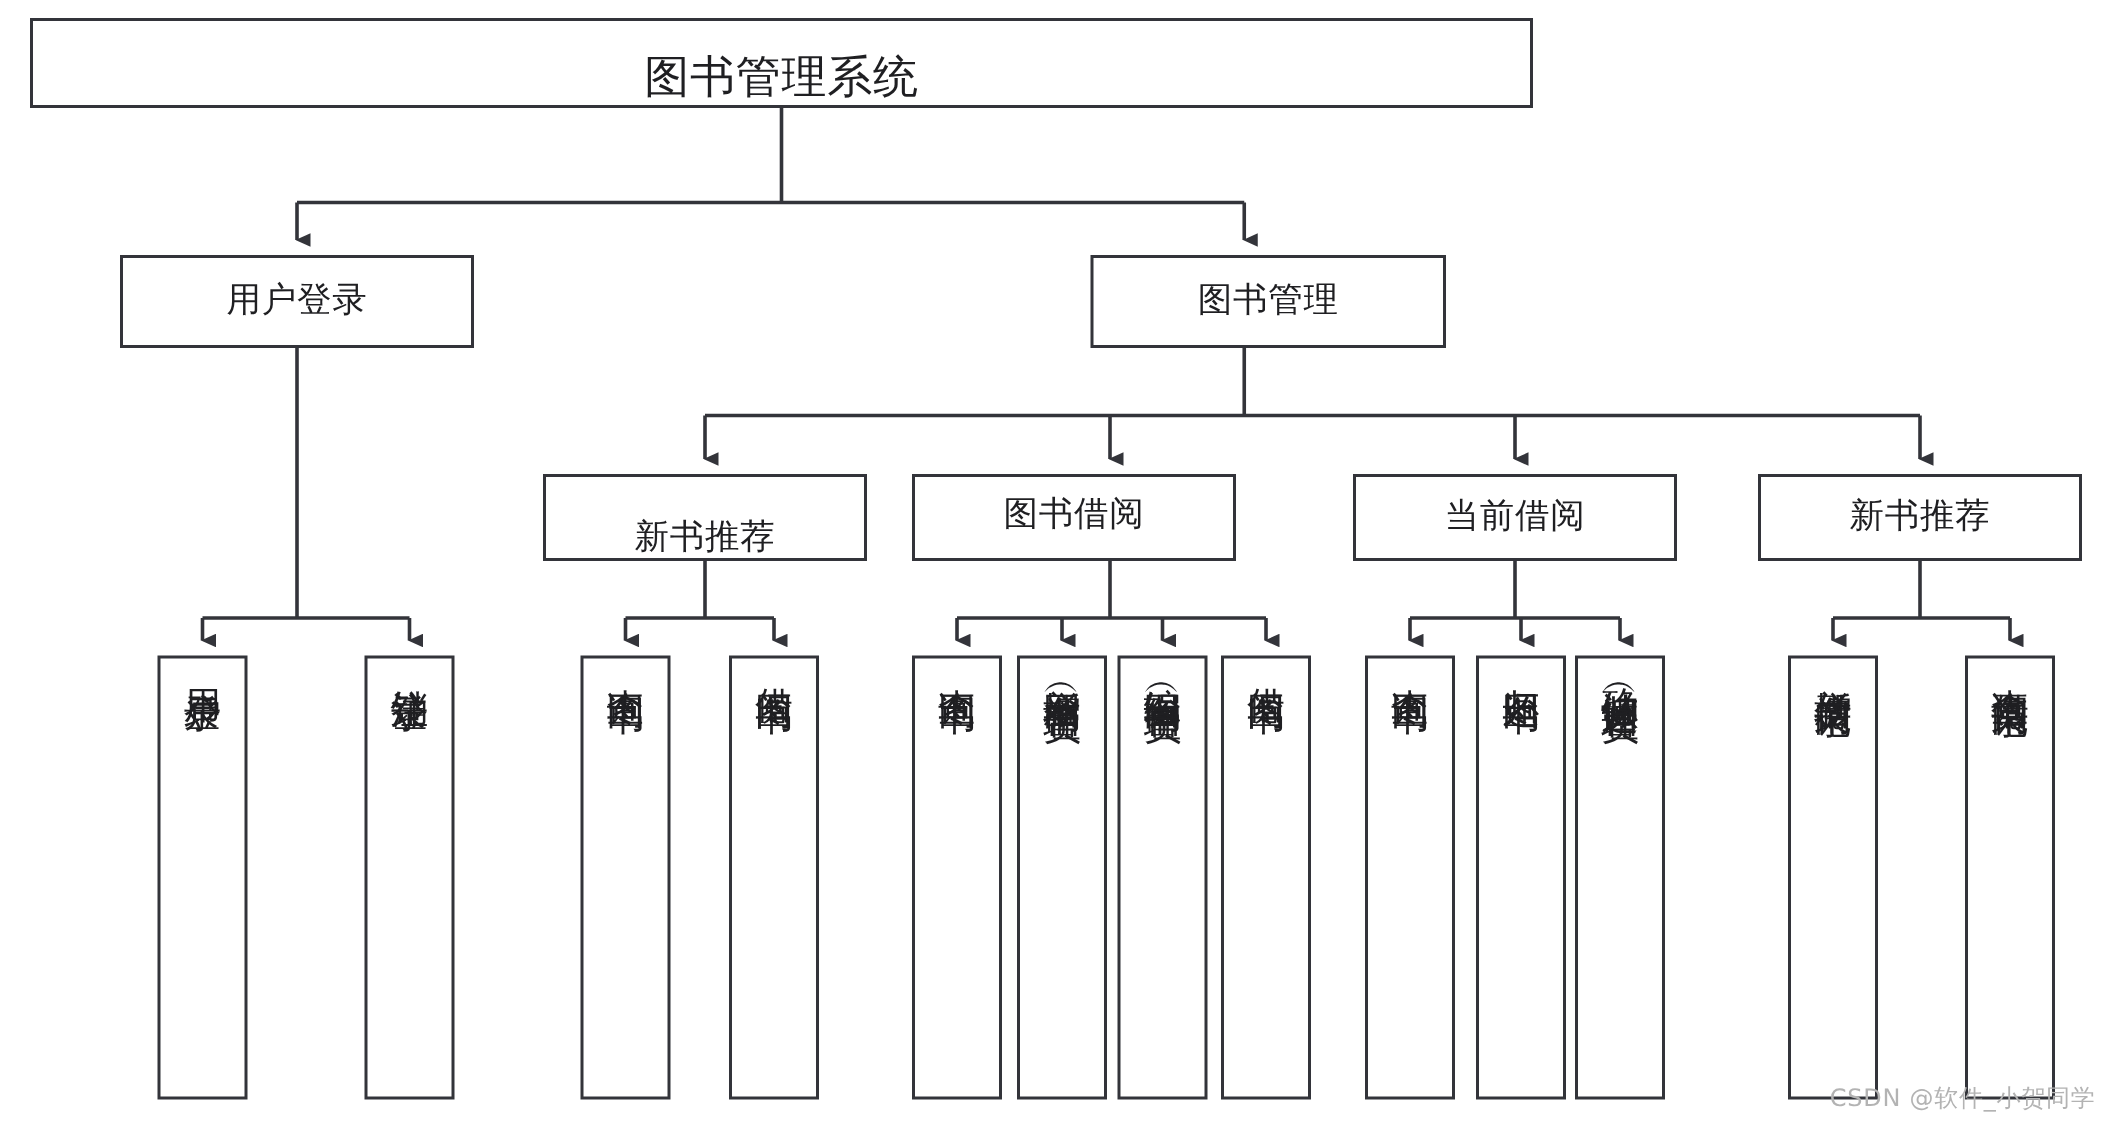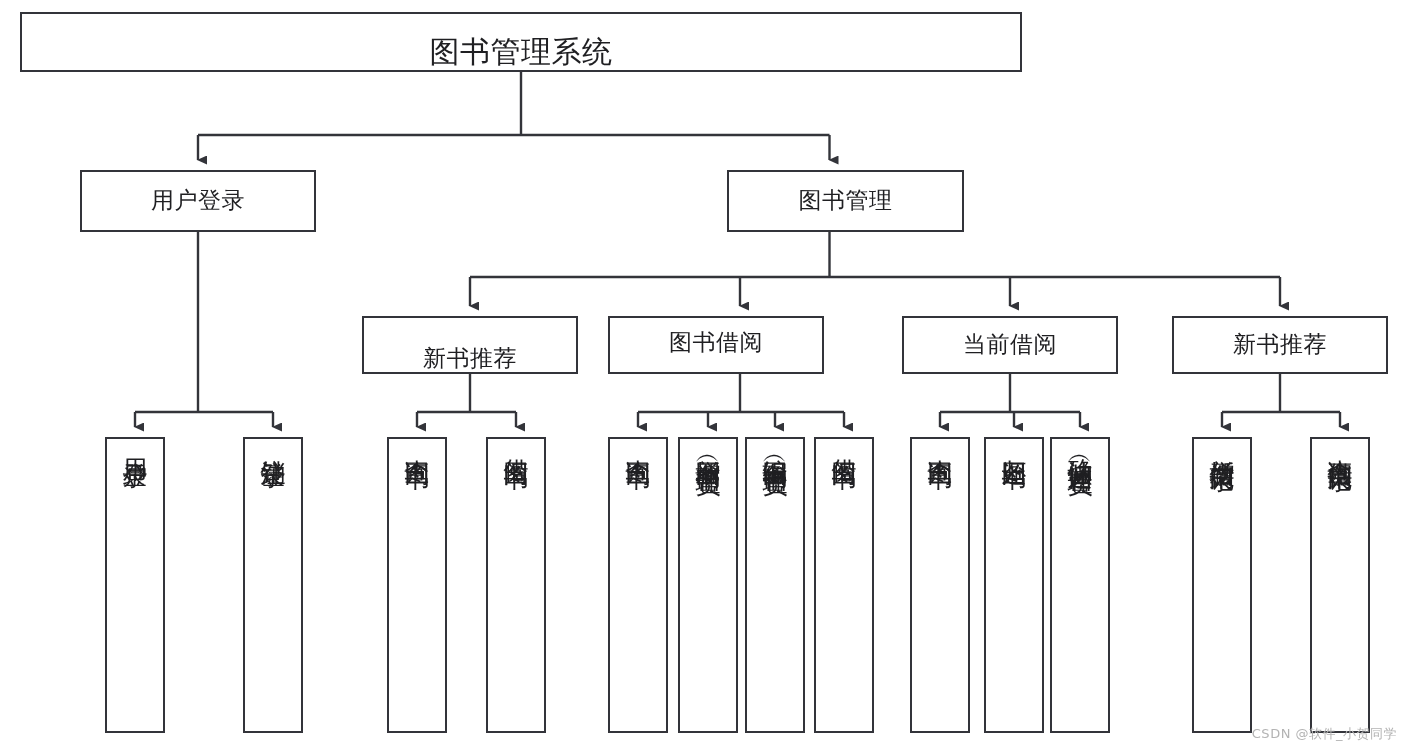--- a/index.html
+++ b/index.html
@@ -58,21 +58,21 @@
     white-space: nowrap;
   }
   .node.root .label {
     font-size: 30px;
     margin-top: 19px;
   }
   #watermark {
     position: absolute;
     right: 8px;
     bottom: 4px;
-    font-size: 13px;
+    font-size: 16px;
     color: #b3b3b3;
     white-space: nowrap;
     letter-spacing: 0.5px;
   }
 </style>
 </head>
 <body>
 
 <div id="canvas">
 

